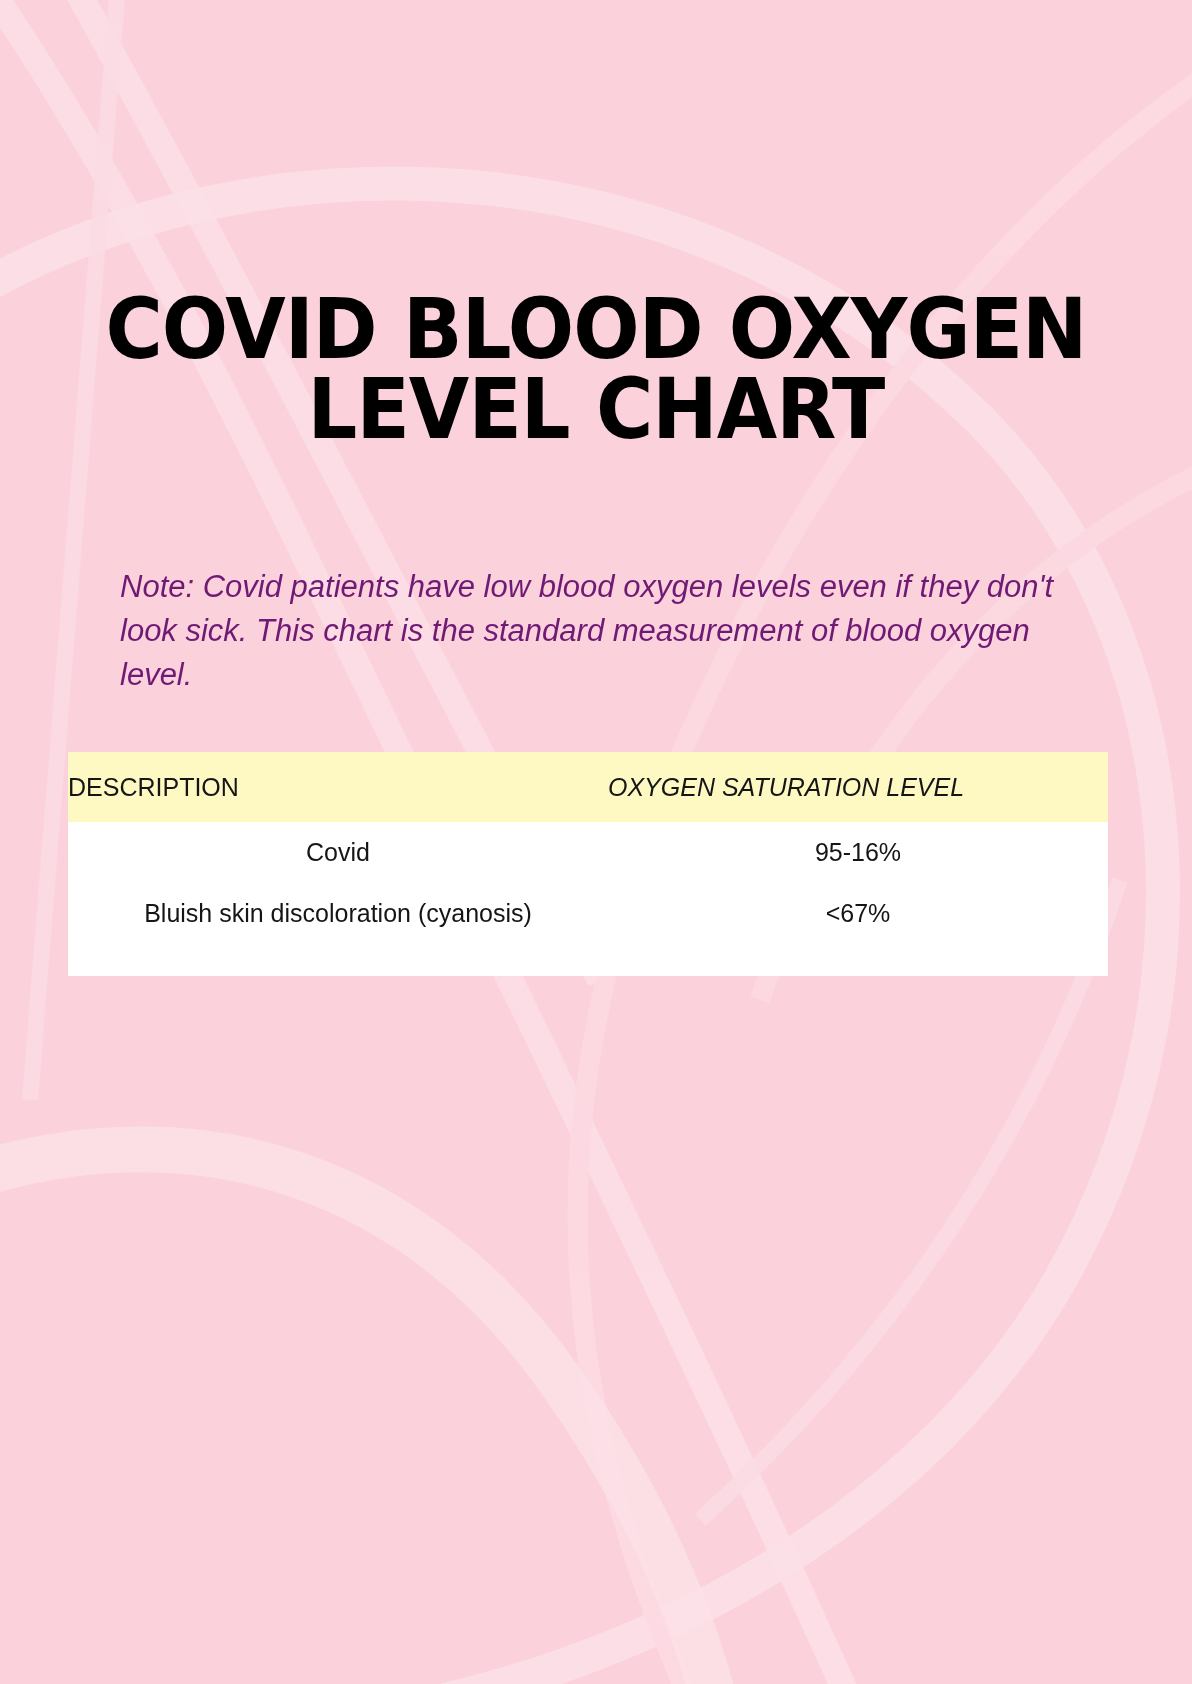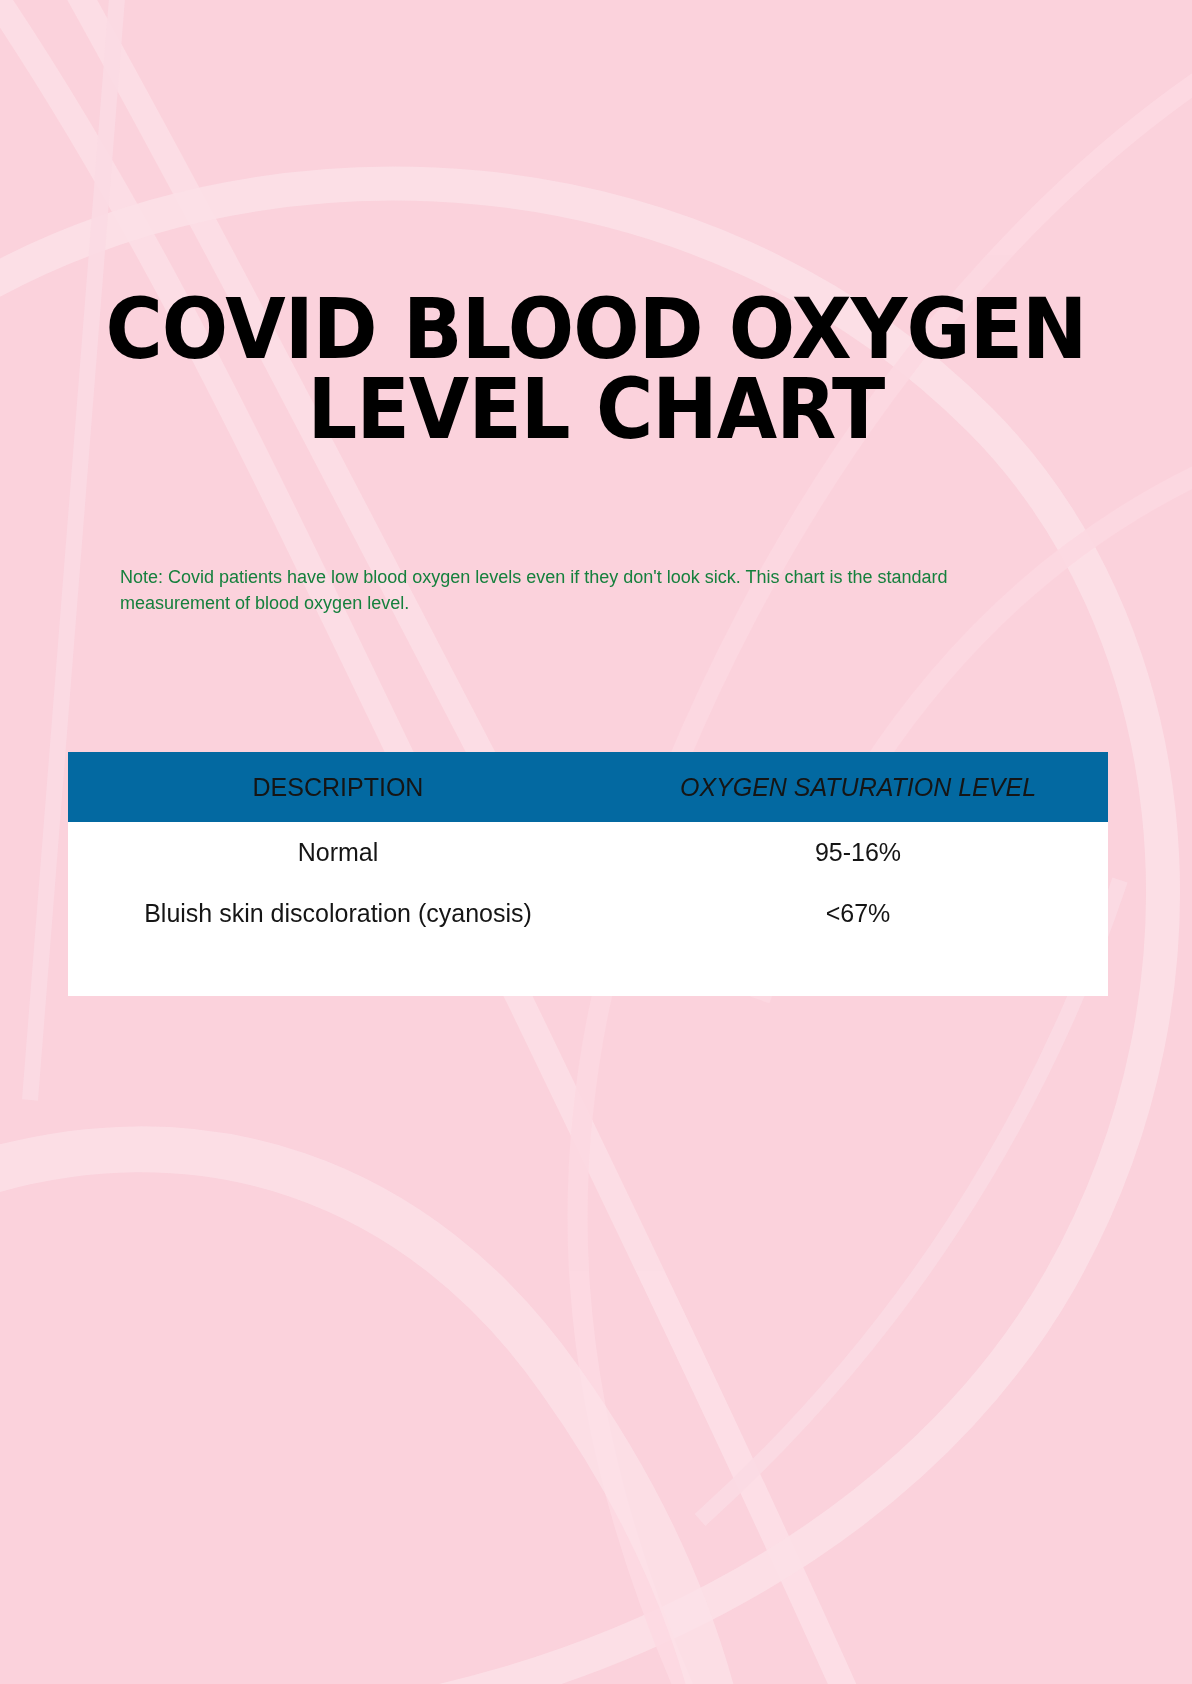--- a/index.html
+++ b/index.html
@@ -53,62 +53,63 @@
   .title-line {
     display: block;
     white-space: nowrap;
   }
 
   .note {
     position: absolute;
     top: 565px;
     left: 120px;
     width: 935px;
-    font-size: 18px;
+    font-size: 31px;
     line-height: 1.42;
-    color: #15803d;
+    color: #701a75;
+    font-style: italic;
   }
 
   .table-wrap {
     position: absolute;
     top: 752px;
     left: 68px;
     width: 1040px;
   }
 
   table.chart {
     width: 1040px;
     border-collapse: collapse;
     table-layout: fixed;
   }
 
   table.chart thead th {
-    background: #0369a1;
+    background: #fef9c3;
     font-weight: normal;
     font-size: 25px;
     color: #151515;
     padding: 0;
     height: 70px;
     vertical-align: middle;
-    text-align: center;
+    text-align: left;
   }
   table.chart thead th.col-desc { width: 540px; }
   table.chart thead th.col-level { width: 500px; font-style: italic; }
 
   table.chart tbody td {
     background: #ffffff;
     font-size: 25px;
     color: #151515;
     text-align: center;
     height: 61px;
     vertical-align: middle;
     padding: 0;
   }
   table.chart tbody tr:last-child td {
-    padding-bottom: 52px;
+    padding-bottom: 32px;
   }
   .cell-desc { }
   .cell-level { }
 </style>
 </head>
 <body>
 
 <div class="poster">
 
   <svg class="bg-decor" viewBox="0 0 1192 1684" preserveAspectRatio="none" xmlns="http://www.w3.org/2000/svg">
@@ -145,21 +146,21 @@
     <div class="table-wrap">
       <table class="chart">
         <thead>
           <tr>
             <th class="col-desc">DESCRIPTION</th>
             <th class="col-level">OXYGEN SATURATION LEVEL</th>
           </tr>
         </thead>
         <tbody>
           <tr>
-            <td class="cell-desc">Normal</td>
+            <td class="cell-desc">Covid</td>
             <td class="cell-level">95-16%</td>
           </tr>
           <tr>
             <td class="cell-desc">Bluish skin discoloration (cyanosis)</td>
             <td class="cell-level">&lt;67%</td>
           </tr>
         </tbody>
       </table>
     </div>
 

